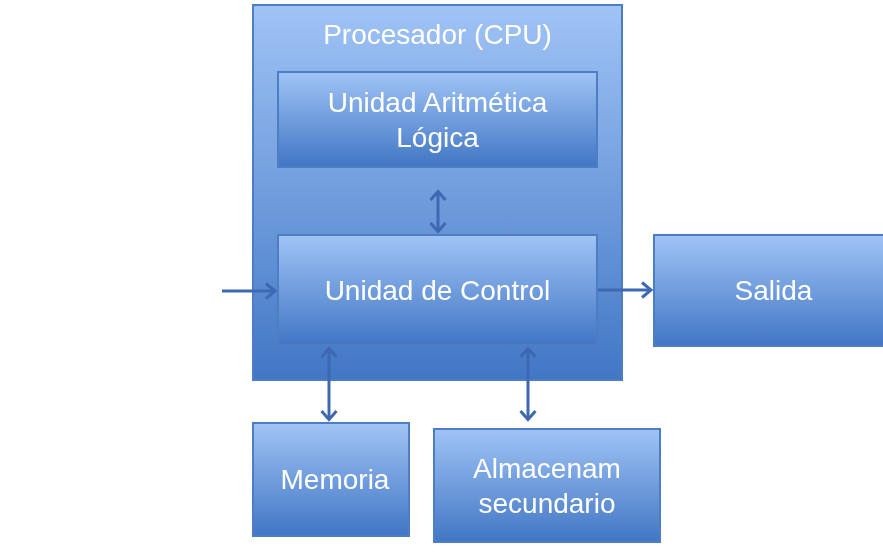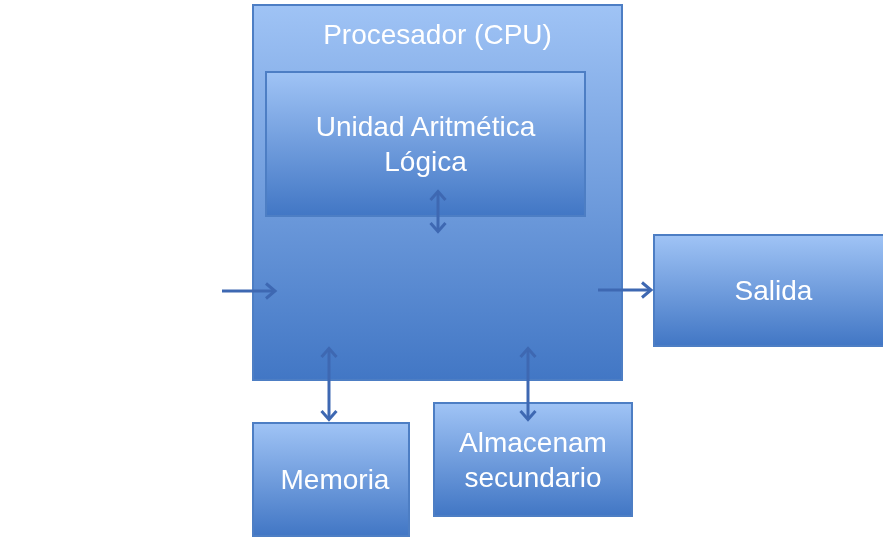--- a/index.html
+++ b/index.html
@@ -32,26 +32,26 @@
     white-space: pre-line;
   }
   
   .node.cpu {
     left: 252px; top: 4px; width: 371px; height: 377px;
     align-items: flex-start;
     z-index: 1;
   }
   .node.cpu .label { padding-top: 11px; }
 
-  .node.alu     { left: 265px; top: 71px;  width: 321px; height: 146px; z-index: 2; }
+  .node.alu     { left: 277px; top: 71px;  width: 321px; height: 97px; z-index: 2; }
   .node.control { left: 277px; top: 234px; width: 321px; height: 112px; z-index: 2; }
   .node.entrada { left: 3px;   top: 235px; width: 219px; height: 112px; z-index: 2; }
   .node.salida  { left: 653px; top: 234px; width: 241px; height: 113px; z-index: 2; }
   .node.memoria { left: 252px; top: 422px; width: 158px; height: 115px; z-index: 2; padding-left: 8px; }
-  .node.almacen { left: 433px; top: 402px; width: 200px; height: 115px; z-index: 2; }
+  .node.almacen { left: 433px; top: 428px; width: 228px; height: 115px; z-index: 2; }
 
   .connector {
     position: absolute;
     color: var(--c-arrow, #3e68b2);
     z-index: 3;
   }
   .connector line, .connector path {
     stroke: currentColor;
     stroke-width: 3;
     fill: none;
@@ -69,20 +69,23 @@
 
   <div class="node cpu">
     <span class="label">Procesador (CPU)</span>
   </div>
 
   <div class="node alu">
     <span class="label">Unidad Aritmética
 Lógica</span>
   </div>
 
+  <div class="node control">
+    <span class="label">Unidad de Control</span>
+  </div>
 
 
   <div class="node salida">
     <span class="label">Salida</span>
   </div>
 
   <div class="node memoria">
     <span class="label">Memoria</span>
   </div>
 

